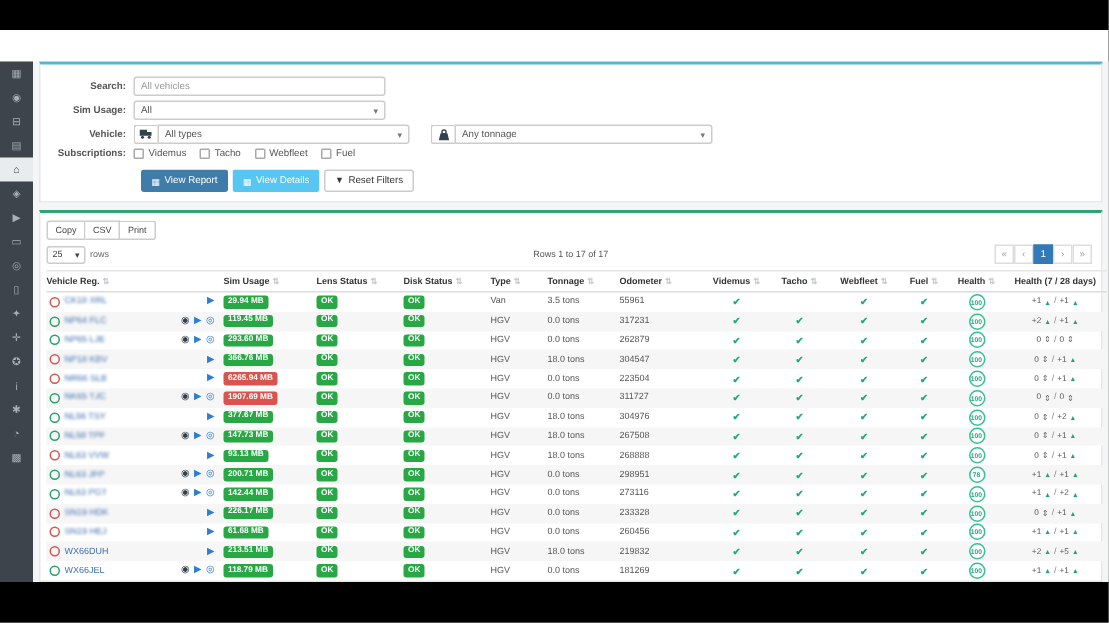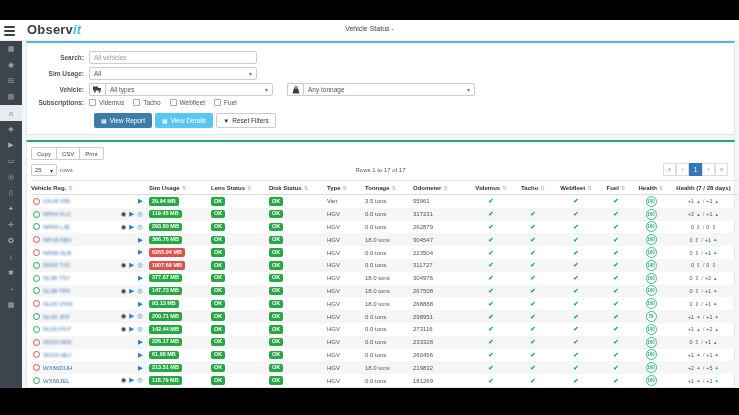--- a/index.html
+++ b/index.html
@@ -101,29 +101,20 @@
     font-size:4.5px; font-weight:bold; display:flex; align-items:center; justify-content:center; background:#fff; }
   .delta { display:flex; align-items:center; gap:2px; font-size:5.5px; color:#555; }
   .up { color:#27a06a; font-size:4.5px; } .flat { color:#666; font-size:5.5px; }
   .slash { color:#888; margin:0 2px; }
 </style>
 </head>
 <body>
 
 <div class="stage">
 
-  <div class="header">
-    <div class="hamburger">
-        <i></i>
-        <i></i>
-        <i></i>
-      </div>
-    <div class="logo"><span>Observ</span><span class="suffix">it</span></div>
-    <div class="page-title">Vehicle Status -</div>
-  </div>
 
   <div class="sidebar" id="sidebar">
       <div class="side-icon">▦</div>
       <div class="side-icon">◉</div>
       <div class="side-icon">⊟</div>
       <div class="side-icon">▤</div>
       <div class="side-icon active">⌂</div>
       <div class="side-icon">◈</div>
       <div class="side-icon">▶</div>
       <div class="side-icon">▭</div>

